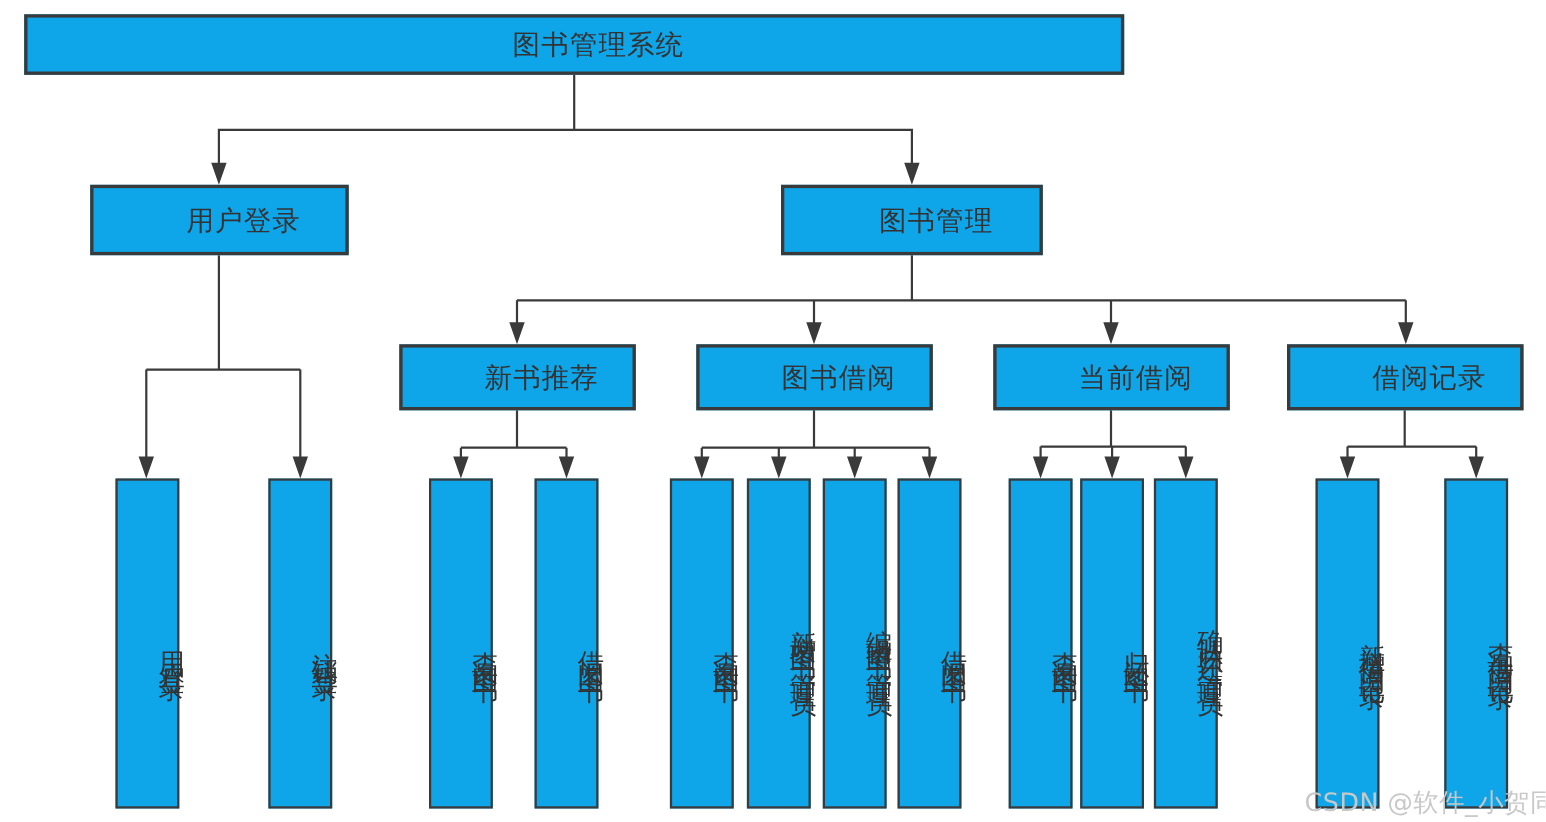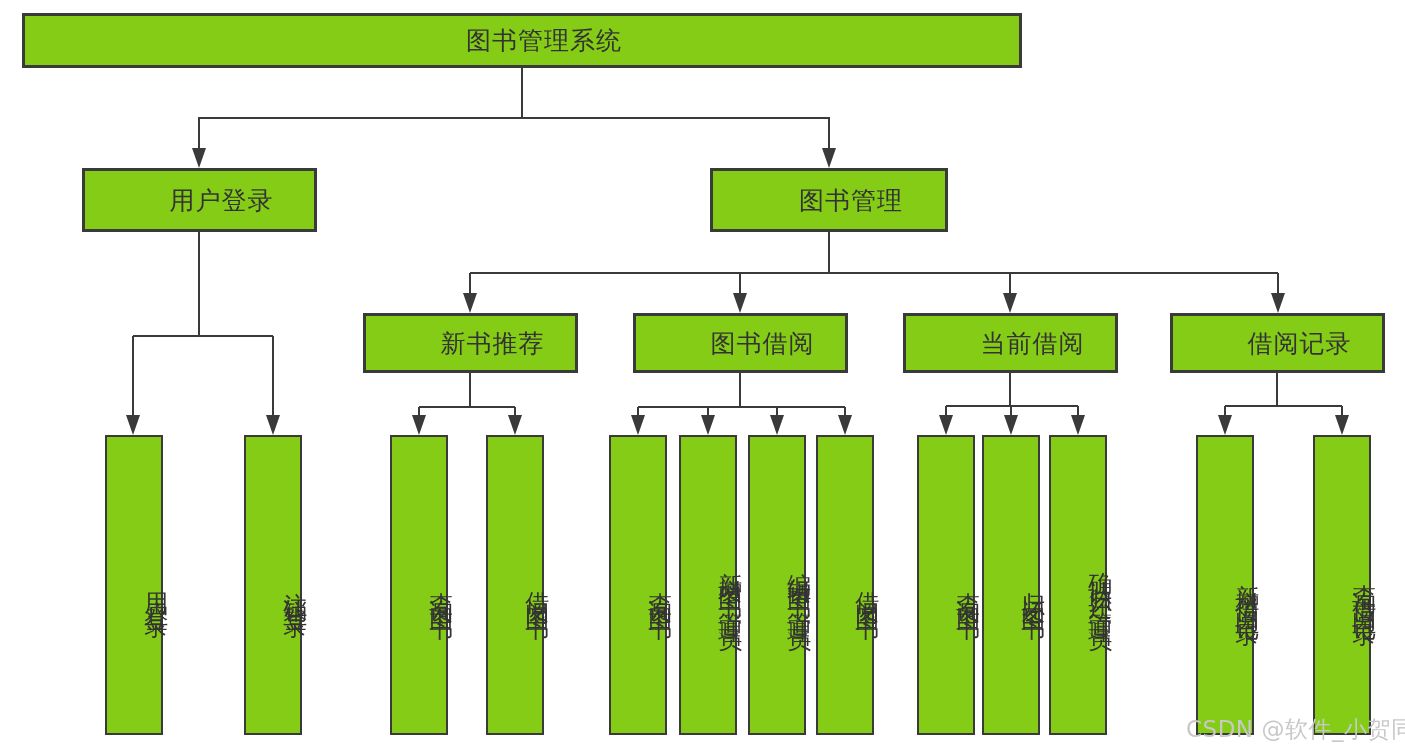--- a/index.html
+++ b/index.html
@@ -6,21 +6,21 @@
     --line-color:#3a3a3a;
     --text-color:#333333;
     --watermark-color:#c8c8c8;
     --bg:#ffffff;
   }
   *{margin:0;padding:0;box-sizing:border-box;}
   body{background:var(--bg);font-family:"DejaVu Sans","Liberation Sans",sans-serif;}
   .canvas{position:relative;width:1405px;height:747px;background:var(--bg);overflow:hidden;}
   .connectors{position:absolute;left:0;top:0;color:var(--line-color);}
   .box{
-    position:absolute;background:#84cc16;border:3px solid var(--line-color);
+    position:absolute;background:#0ea5e9;border:3px solid var(--line-color);
     display:flex;align-items:center;justify-content:center;
     color:var(--text-color);
     padding-left:44px;
   }
   .hlabel{font-size:25px;letter-spacing:1px;white-space:nowrap;}
   .root{left:22px;top:13px;width:1000px;height:55px;}
   .lvl2-user{left:82px;top:168px;width:235px;height:64px;}
   .lvl2-mgmt{left:710px;top:168px;width:238px;height:64px;}
   .group{top:313px;width:215px;height:60px;}
   .g1{left:363px;} .g2{left:633px;} .g3{left:903px;} .g4{left:1170px;}

